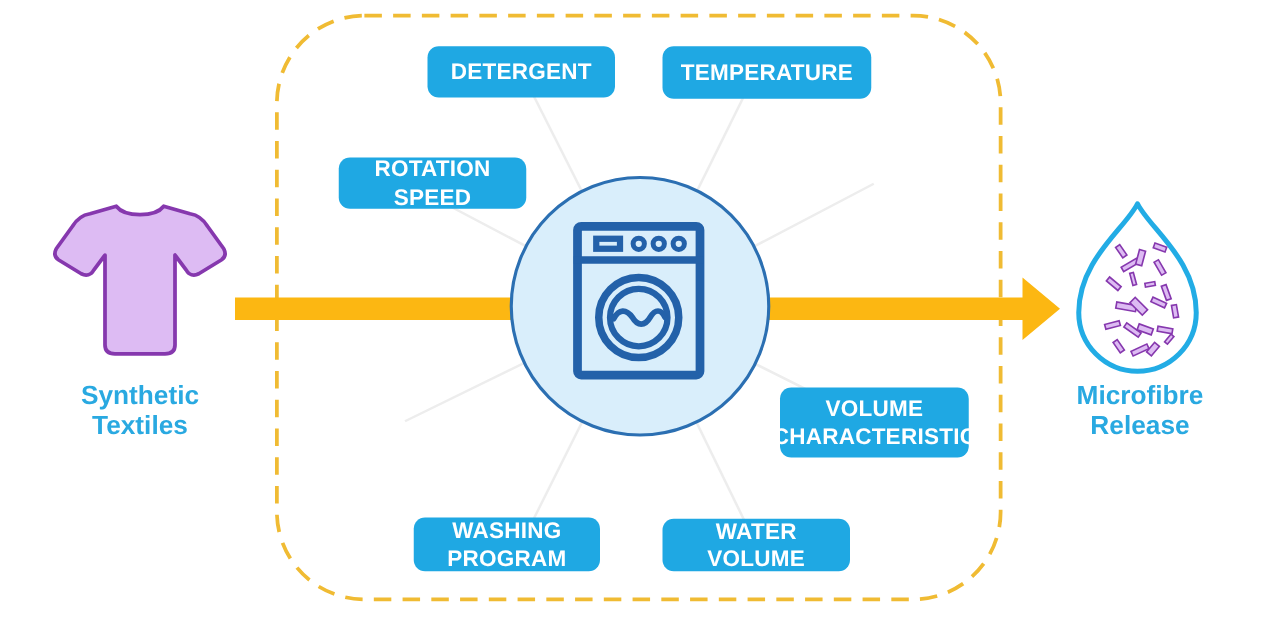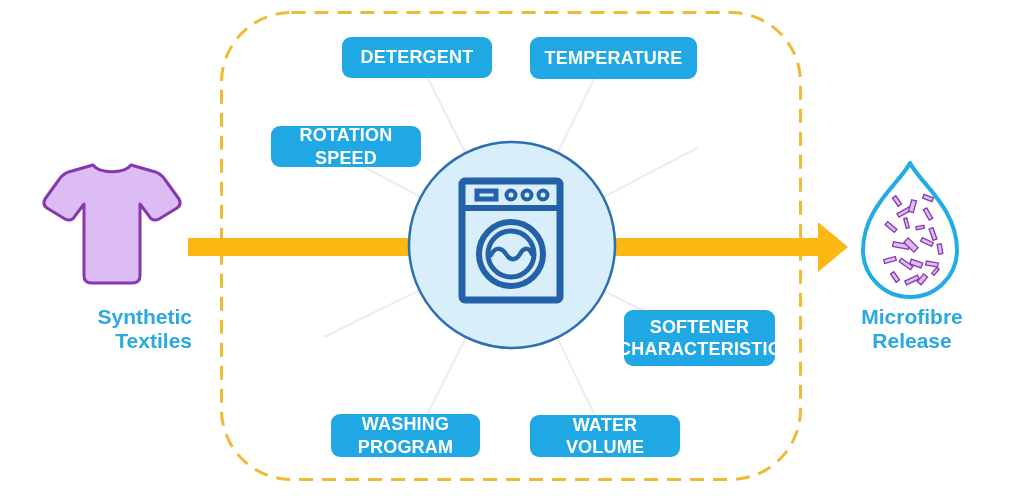--- a/index.html
+++ b/index.html
@@ -33,21 +33,21 @@
   .f4{left:249px;top:310px;width:150px;height:55px;}
   .f5{left:624px;top:310px;width:151px;height:56px;}
   .f6{left:331px;top:414px;width:149px;height:43px;}
   .f7{left:530px;top:415px;width:150px;height:42px;}
 
   .caption{
     position:absolute;color:var(--caption-blue);
     font-weight:bold;font-size:21px;line-height:1.12;text-align:center;
     white-space:pre-line;width:160px;
   }
-  .cap-left{left:32px;top:305px;text-align:right;}
+  .cap-left{left:32px;top:305px;}
   .cap-right{left:832px;top:305px;}
 </style>
 </head>
 <body>
 
 <div id="stage">
 
   <svg width="1024" height="499" viewBox="0 0 1024 499">
 
     <g>
@@ -110,21 +110,21 @@
         <rect class="fibre" x="916" y="226" width="8" height="3" transform="rotate(-10 920 227)"></rect>
         <rect class="fibre" x="895" y="196" width="4" height="10" transform="rotate(-35 897 201)"></rect>
         <rect class="fibre" x="923" y="196" width="10" height="4" transform="rotate(20 928 198)"></rect>
       </g>
     </g>
   </svg>
 
   <div class="factor f0">DETERGENT</div>
   <div class="factor f1">TEMPERATURE</div>
   <div class="factor f2">ROTATION SPEED</div>
-  <div class="factor f5">SOFTENER CHARACTERISTIC</div>
+  <div class="factor f5">VOLUME CHARACTERISTIC</div>
   <div class="factor f6">WASHING PROGRAM</div>
   <div class="factor f7">WATER VOLUME</div>
 
   <div class="caption cap-left">Synthetic
 Textiles</div>
   <div class="caption cap-right">Microfibre
 Release</div>
 
 </div>
 

